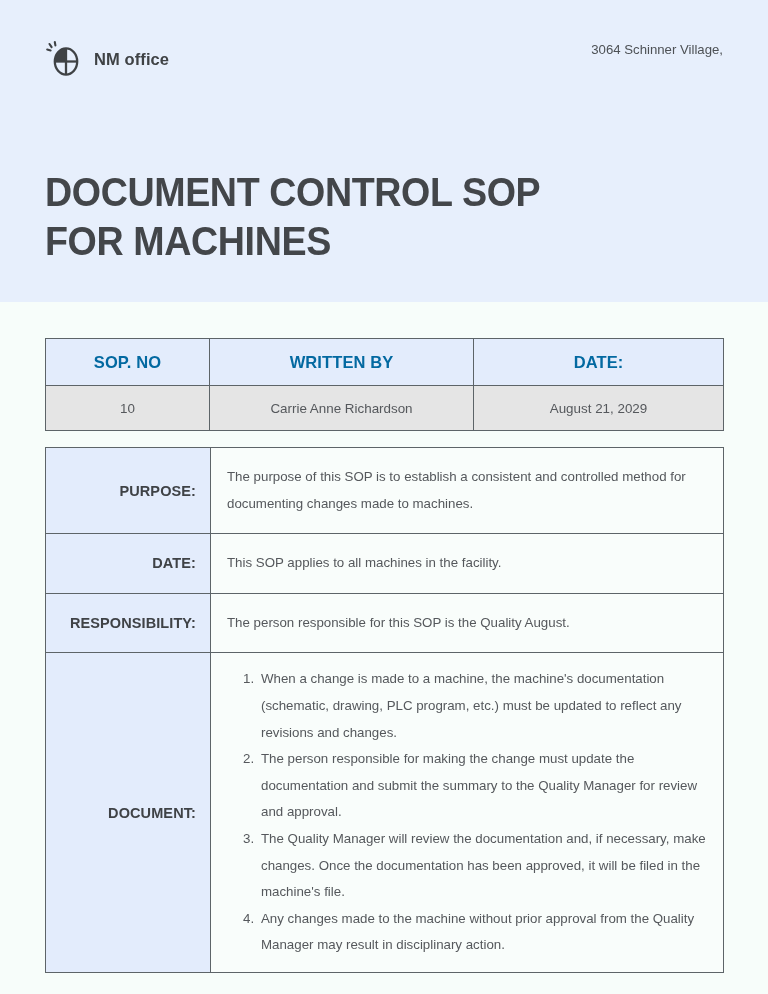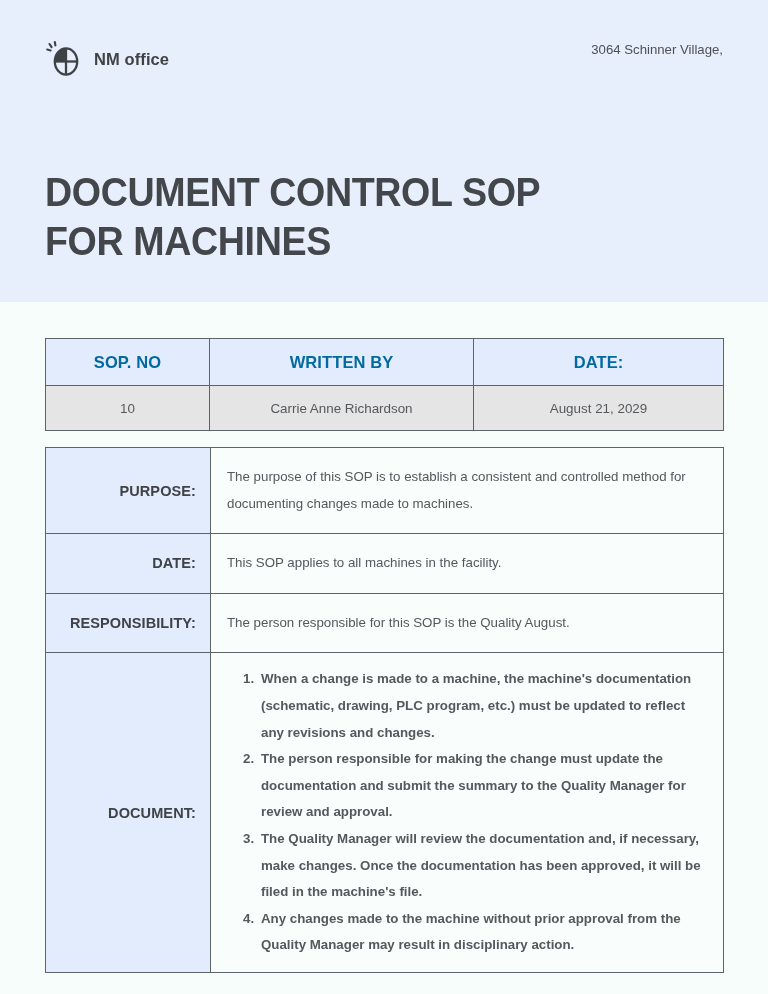--- a/index.html
+++ b/index.html
@@ -160,21 +160,20 @@
 
   .proc-list li::before {
     content: counter(proc) ".";
     position: absolute;
     left: 22px;
     top: 0;
   }
 
   .proc-cell {
     padding: 13px 12px 13px 10px;
-    font-weight: bold;
   }
 </style>
 </head>
 <body>
 
 <div class="header-band">
 
   <div class="header-top">
 
     <div class="brand">

